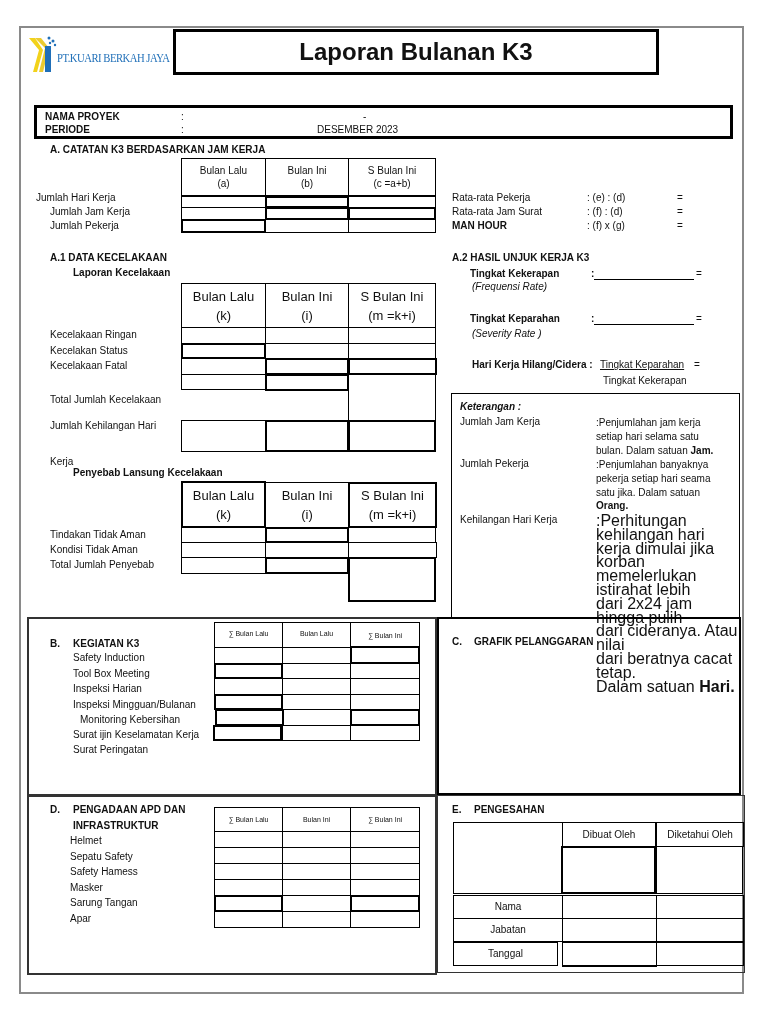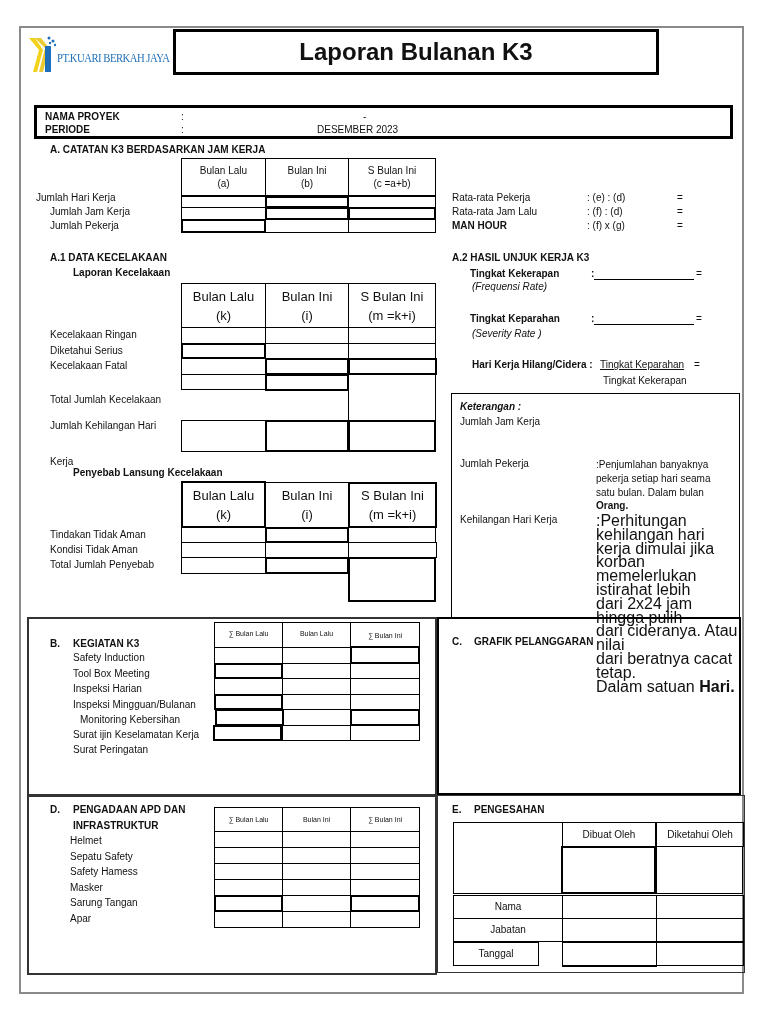--- a/index.html
+++ b/index.html
@@ -77,21 +77,21 @@
 <div class="cell" style="left:181px;top:207px;width:85px;height:13px"></div>
 <div class="cell thick" style="left:265px;top:207px;width:84px;height:13px"></div>
 <div class="cell thick" style="left:348px;top:207px;width:88px;height:13px"></div>
 <div class="cell thick" style="left:181px;top:219px;width:85px;height:14px"></div>
 <div class="cell" style="left:265px;top:219px;width:84px;height:14px"></div>
 <div class="cell" style="left:348px;top:219px;width:88px;height:14px"></div>
 
 <div class="lbl" style="left:452px;top:192px">Rata-rata Pekerja</div>
 <div class="lbl" style="left:587px;top:192px">: (e)  :  (d)</div>
 <div class="lbl" style="left:677px;top:192px">=</div>
-<div class="lbl" style="left:452px;top:206px">Rata-rata Jam Lalu</div>
+<div class="lbl" style="left:452px;top:206px">Rata-rata Jam Surat</div>
 <div class="lbl" style="left:587px;top:206px">: (f)  :  (d)</div>
 <div class="lbl" style="left:677px;top:206px">=</div>
 <div class="lbl b" style="left:452px;top:220px">MAN HOUR</div>
 <div class="lbl" style="left:587px;top:220px">: (f)  x (g)</div>
 <div class="lbl" style="left:677px;top:220px">=</div>
 
 <div class="lbl b" style="left:50px;top:252px">A.1 DATA KECELAKAAN</div>
 <div class="lbl b" style="left:73px;top:267px">Laporan Kecelakaan</div>
 
 <div class="cell hdr hdr-lg" style="left:181px;top:283px;width:85px;height:45px">
@@ -101,21 +101,21 @@
 <div class="cell hdr hdr-lg" style="left:265px;top:283px;width:84px;height:45px">
     <span>Bulan Ini</span>
     <span>(i)</span>
   </div>
 <div class="cell hdr hdr-lg" style="left:348px;top:283px;width:88px;height:45px">
     <span>S Bulan Ini</span>
     <span>(m =k+i)</span>
   </div>
 
 <div class="lbl" style="left:50px;top:329px">Kecelakaan Ringan</div>
-<div class="lbl" style="left:50px;top:345px">Diketahui Serius</div>
+<div class="lbl" style="left:50px;top:345px">Kecelakan Status</div>
 <div class="lbl" style="left:50px;top:360px">Kecelakaan Fatal</div>
 <div class="lbl" style="left:50px;top:394px">Total Jumlah Kecelakaan</div>
 
 <div class="cell" style="left:181px;top:327px;width:85px;height:17px"></div>
 <div class="cell" style="left:265px;top:327px;width:84px;height:17px"></div>
 <div class="cell" style="left:348px;top:327px;width:88px;height:17px"></div>
 <div class="cell thick" style="left:181px;top:343px;width:85px;height:16px"></div>
 <div class="cell" style="left:265px;top:343px;width:84px;height:16px"></div>
 <div class="cell" style="left:348px;top:343px;width:88px;height:16px"></div>
 <div class="cell" style="left:181px;top:358px;width:85px;height:17px"></div>
@@ -173,25 +173,30 @@
 <div class="lbl" style="left:696px;top:313px">=</div>
 
 <div class="lbl b" style="left:472px;top:359px">Hari Kerja Hilang/Cidera :</div>
 <div class="lbl u" style="left:600px;top:359px">Tingkat Keparahan</div>
 <div class="lbl" style="left:694px;top:359px">=</div>
 <div class="lbl" style="left:603px;top:375px">Tingkat Kekerapan</div>
 
 <div class="sec-box" style="left:451px;top:393px;width:289px;height:225px;border-width:1.5px">
   <div class="lbl b i" style="left:8px;top:7px">Keterangan :</div>
   <div class="lbl" style="left:8px;top:22px">Jumlah Jam Kerja</div>
+  <div class="abs" style="left:144px;top:22px;line-height:13.8px;font-size:10px">
+    <div>:Penjumlahan jam  kerja</div>
+    <div>setiap hari selama satu</div>
+    <div><span>bulan. Dalam satuan </span><b>Jam.</b></div>
+  </div>
   <div class="lbl" style="left:8px;top:64px">Jumlah Pekerja</div>
   <div class="abs" style="left:144px;top:64px;line-height:13.8px;font-size:10px">
     <div>:Penjumlahan banyaknya</div>
     <div>pekerja setiap hari seama</div>
-    <div>satu bulan. Dalam bulan</div>
+    <div>satu jika. Dalam satuan</div>
     <div><b>Orang.</b></div>
   </div>
   <div class="lbl" style="left:8px;top:120px">Kehilangan Hari Kerja</div>
   <div class="abs" style="left:144px;top:120px;line-height:13.8px;font-size:16px">
     <div>:Perhitungan kehilangan hari</div>
     <div>kerja dimulai jika korban</div>
     <div>memelerlukan istirahat lebih</div>
     <div>dari 2x24 jam hingga pulih</div>
     <div>dari cideranya. Atau nilai</div>
     <div>dari beratnya cacat tetap.</div>
@@ -281,15 +286,15 @@
 <div class="cell hdr" style="left:656px;top:822px;width:88px;height:25px;font-size:10px">Diketahui Oleh</div>
 <div class="cell thick" style="left:561px;top:846px;width:95px;height:48px"></div>
 <div class="cell" style="left:656px;top:846px;width:87px;height:48px"></div>
 
 <div class="cell hdr" style="left:453px;top:895px;width:110px;height:24px;font-size:10px">Nama</div>
 <div class="cell" style="left:562px;top:895px;width:95px;height:24px"></div>
 <div class="cell" style="left:656px;top:895px;width:88px;height:24px"></div>
 <div class="cell hdr" style="left:453px;top:918px;width:110px;height:24px;font-size:10px">Jabatan</div>
 <div class="cell" style="left:562px;top:918px;width:95px;height:24px"></div>
 <div class="cell" style="left:656px;top:918px;width:88px;height:24px"></div>
-<div class="cell hdr thick" style="left:453px;top:941px;width:86px;height:25px;font-size:10px;border-left-width:1px;border-right-width:1px;border-bottom-width:1px">Tanggal</div>
+<div class="cell hdr thick" style="left:453px;top:941px;width:105px;height:25px;font-size:10px;border-left-width:1px;border-right-width:1px;border-bottom-width:1px">Tanggal</div>
 <div class="cell thick" style="left:562px;top:941px;width:95px;height:26px;border-left-width:1px;border-right-width:1px"></div>
 <div class="cell" style="left:656px;top:942px;width:88px;height:24px"></div>
 
 </body></html>

